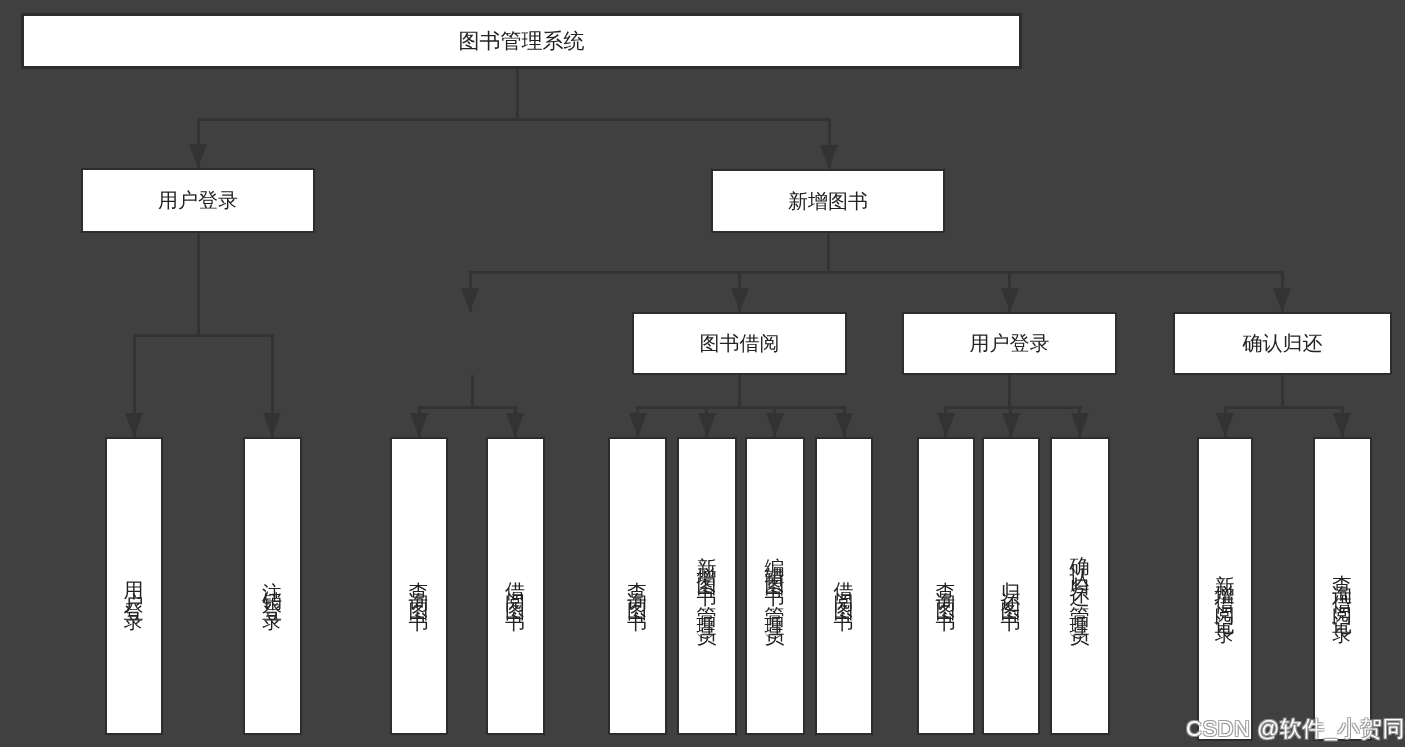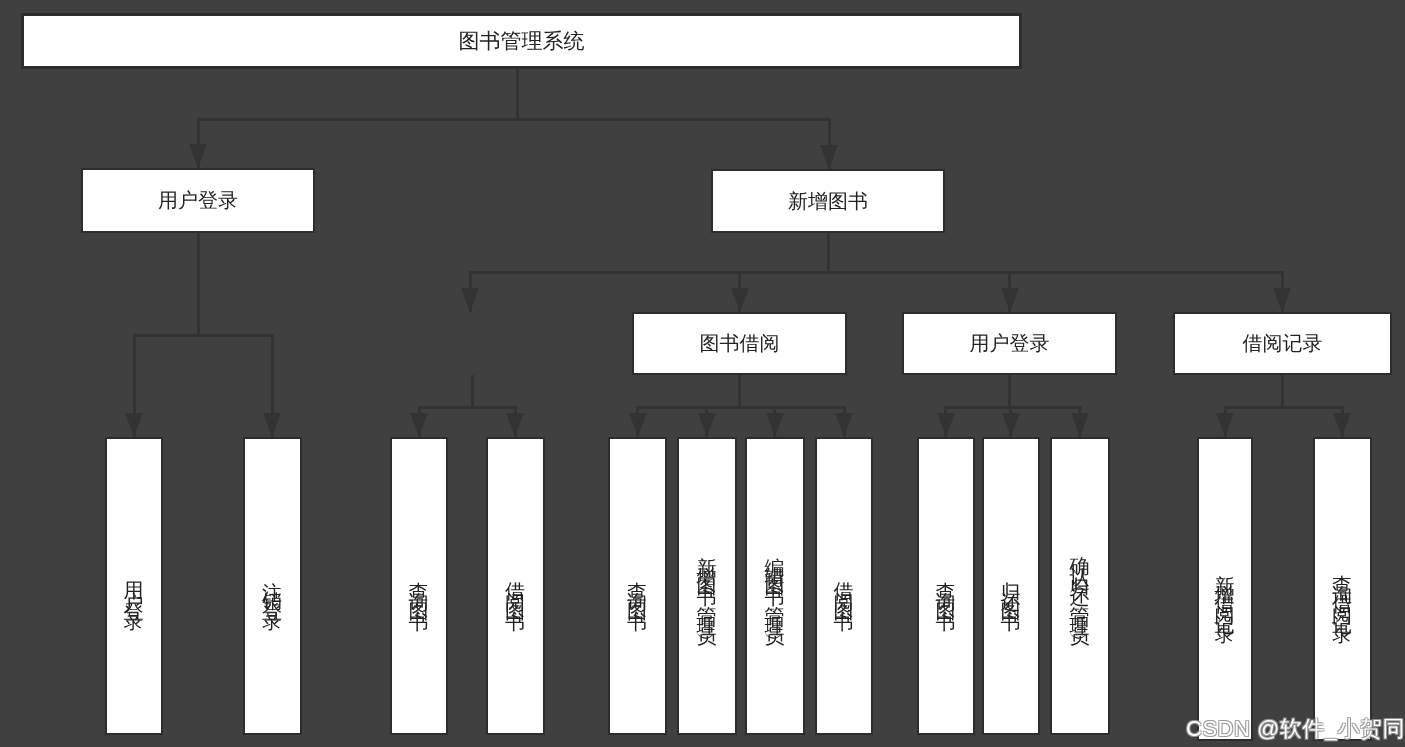--- a/index.html
+++ b/index.html
@@ -57,21 +57,21 @@
 
 <div id="stage">
 
   <div class="box root" style="left:21px;top:13px;width:1001px;height:56px;">图书管理系统</div>
 
   <div class="box" style="left:81px;top:168px;width:234px;height:65px;">用户登录</div>
   <div class="box" style="left:711px;top:169px;width:234px;height:64px;">新增图书</div>
 
   <div class="box" style="left:632px;top:312px;width:215px;height:63px;">图书借阅</div>
   <div class="box" style="left:902px;top:312px;width:215px;height:63px;">用户登录</div>
-  <div class="box" style="left:1173px;top:312px;width:219px;height:63px;">借阅记录</div>
+  <div class="box" style="left:1173px;top:312px;width:219px;height:63px;">确认归还</div>
 
   <div class="box vbox" style="left:105px;top:437px;width:58px;height:298px;">
     <span>用户登录</span>
     </div>
   <div class="box vbox" style="left:243px;top:437px;width:59px;height:298px;">
     <span>注销登录</span>
     </div>
 
   <div class="box vbox" style="left:390px;top:437px;width:58px;height:298px;">
     <span>查询图书</span>

